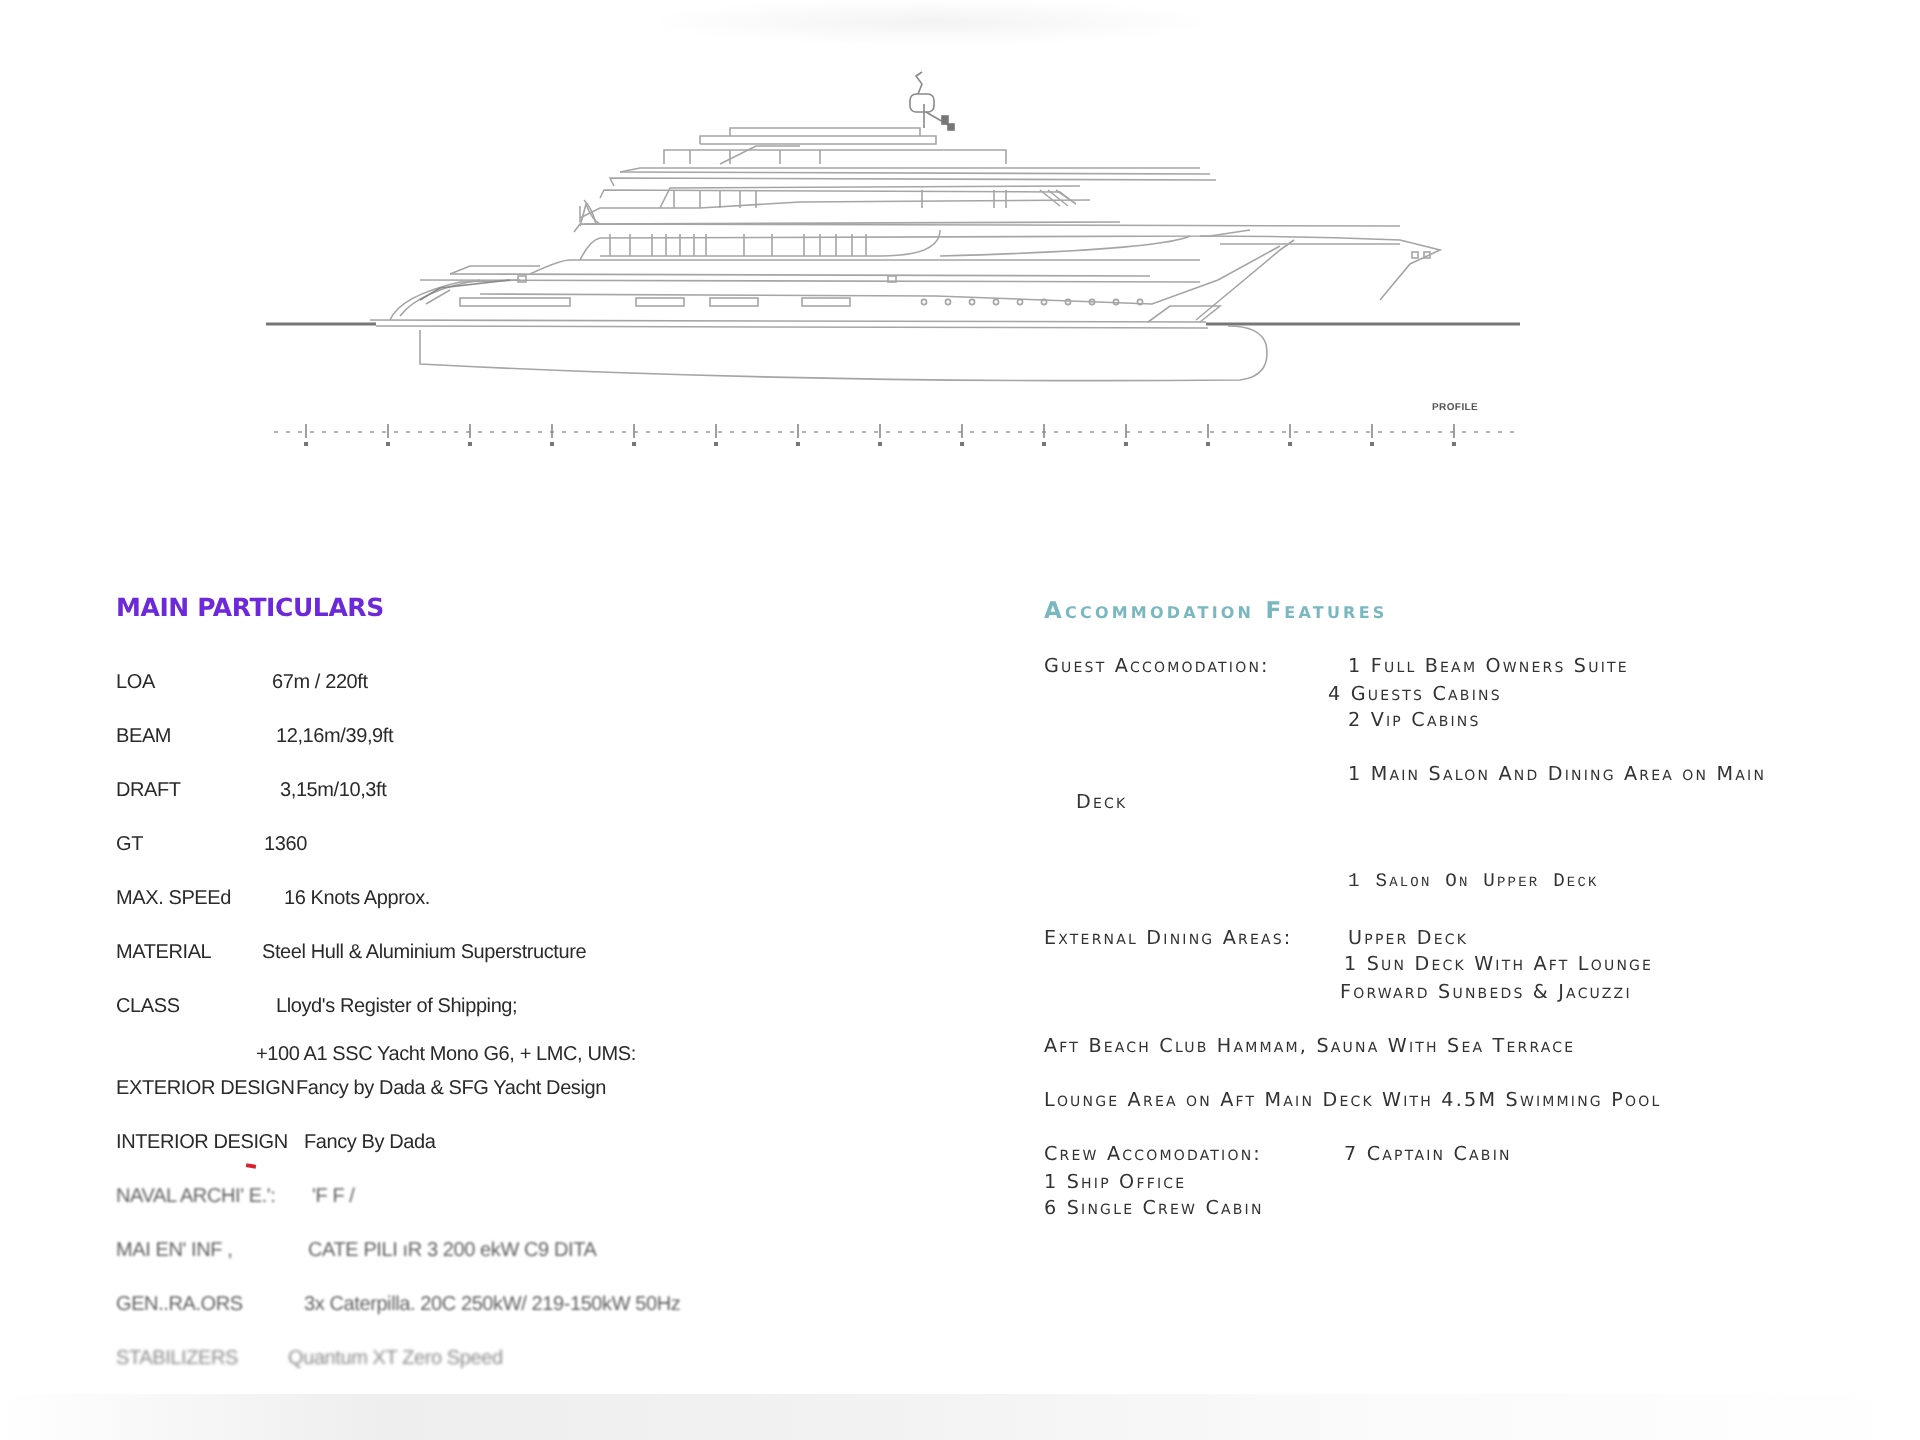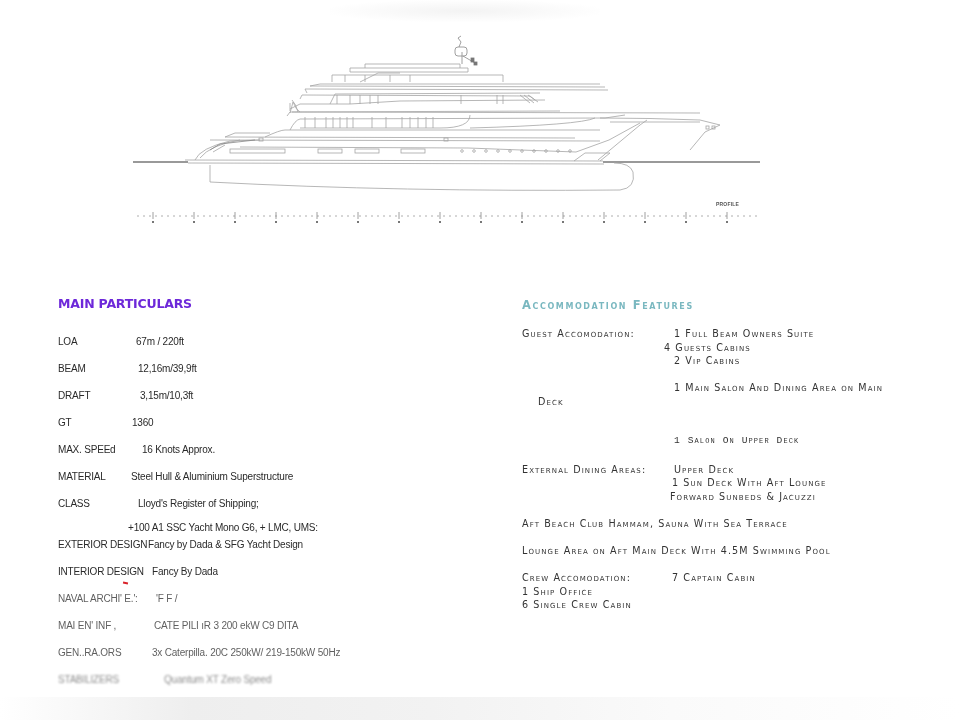--- a/index.html
+++ b/index.html
@@ -228,21 +228,21 @@
   <div class="spec-row smudge" style="top:324px">
     <span class="spec-label">MAI  EN' INF ,</span>
     <span class="spec-value" style="left:96px">CATE PILI  ıR 3  200 ekW C9 DITA</span>
   </div>
   <div class="spec-row smudge" style="top:351px">
     <span class="spec-label">GEN..RA.ORS</span>
     <span class="spec-value" style="left:94px">3x Caterpilla. 20C 250kW/ 219-150kW 50Hz</span>
   </div>
   <div class="spec-row smudge-heavy" style="top:378px">
     <span class="spec-label">STABILIZERS</span>
-    <span class="spec-value" style="left:106px">Quantum XT Zero Speed</span>
+    <span class="spec-value" style="left:86px">Quantum XT Zero Speed</span>
   </div>
 </section>
 <div class="red-mark"></div>
 
 <section class="accommodation">
   <h2 class="section-title-right">Accommodation Features</h2>
   <div id="acc-lines">
       <div class="acc-line" style="left: 0px; top: 30px;">Guest Accomodation:</div>
       <div class="acc-line" style="left: 152px; top: 30px;">1 Full Beam Owners Suite</div>
       <div class="acc-line" style="left: 142px; top: 44px;">4 Guests Cabins</div>

